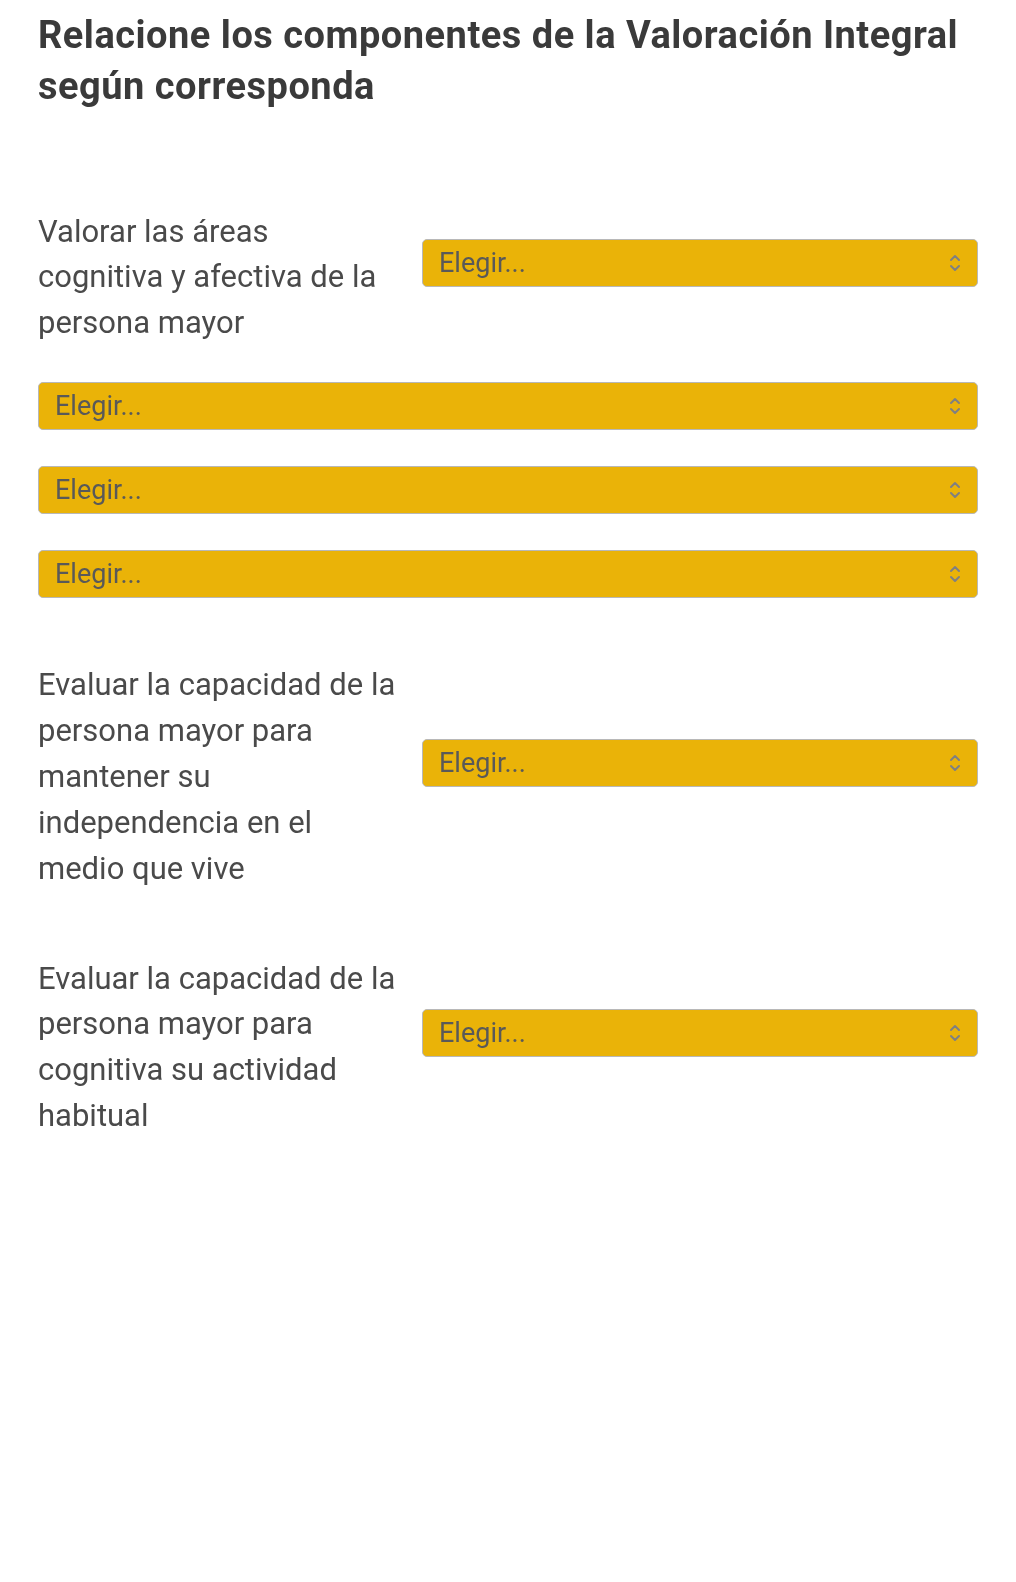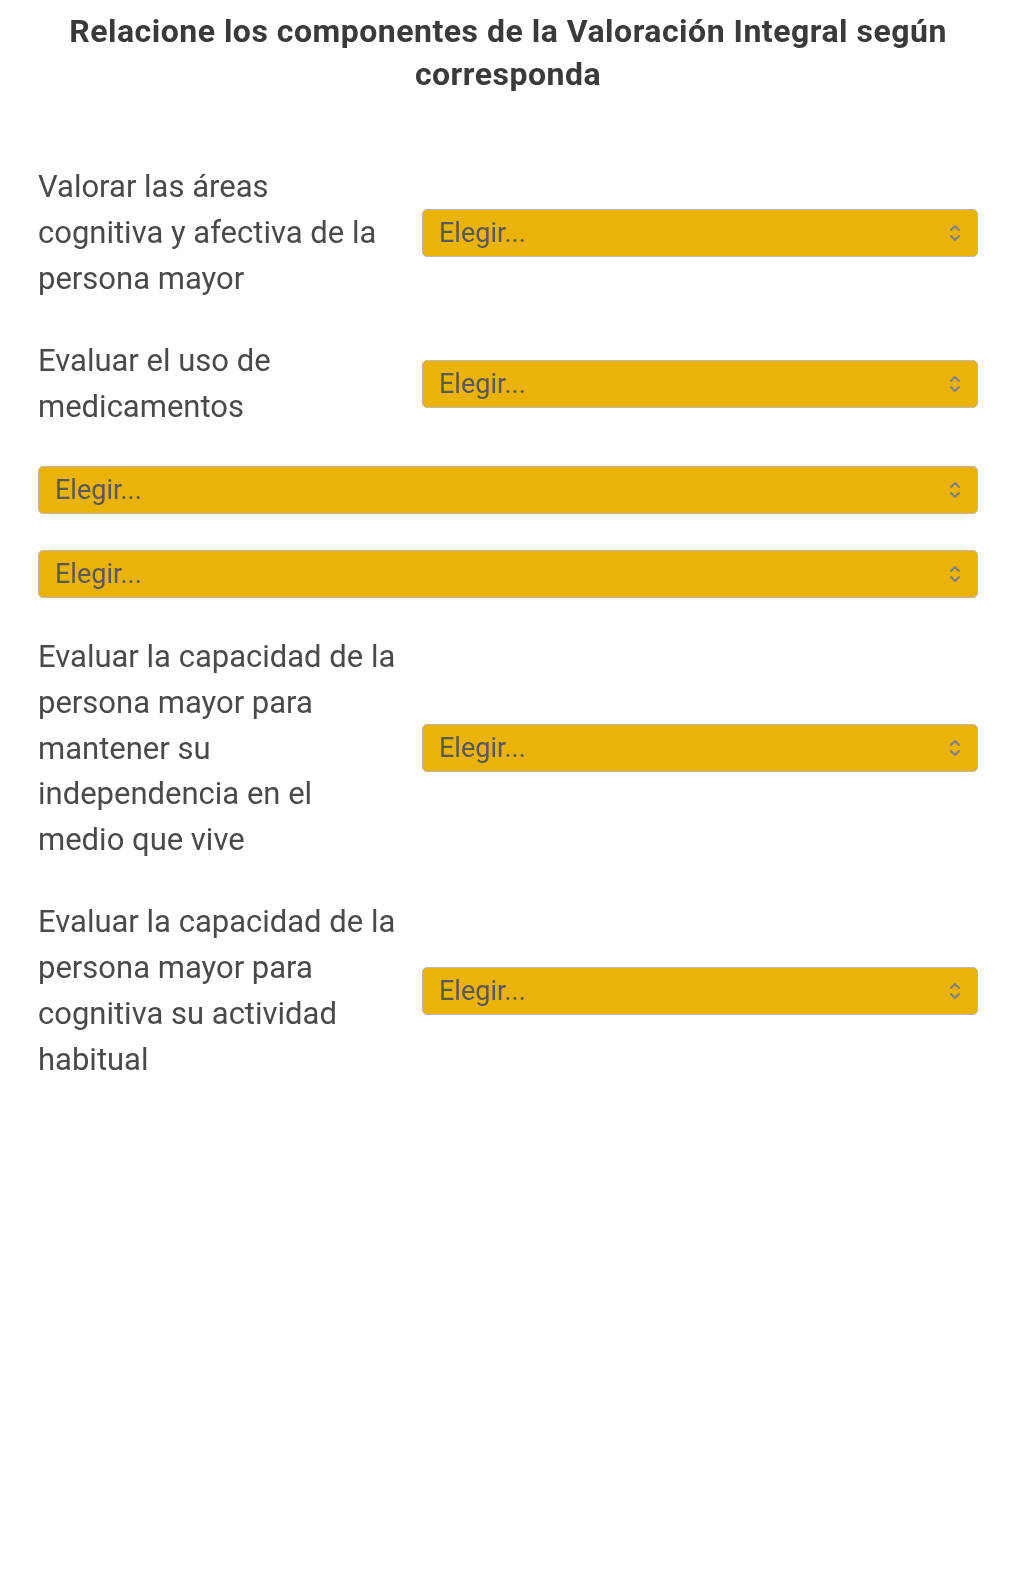--- a/index.html
+++ b/index.html
@@ -9,44 +9,44 @@
     }
     body {
       width: 1016px;
       height: 1582px;
       background: #ffffff;
       font-family: -apple-system, BlinkMacSystemFont, "Segoe UI", Roboto, Helvetica, Arial, sans-serif;
       padding: 10px 38px 0 38px;
       color: #4a4a4a;
     }
     .title {
-      font-size: 32px;
+      font-size: 38px;
       font-weight: 700;
       letter-spacing: 0.5px;
       line-height: 1.35;
       color: #3a3a3a;
       margin-bottom: 68px;
-      text-align: center;
     }
     .rows {
       display: flex;
       flex-direction: column;
       gap: 36px;
     }
     .row {
       display: flex;
       align-items: center;
       gap: 22px;
     }
     .label {
       flex: 0 0 362px;
       font-size: 31px;
       line-height: 1.48;
       color: #4a4a4a;
       font-weight: 400;
+      margin-top: 28px;
     }
     .select-wrapper {
       flex: 1;
       position: relative;
       height: 48px;
       border: 1px solid #b8b8b8;
       border-radius: 5px;
       background: #eab308;
       display: flex;
       align-items: center;
@@ -87,21 +87,20 @@
       <span class="chevron">
         <svg viewBox="0 0 16 20" fill="none" stroke="#808080" stroke-width="2" stroke-linecap="round" stroke-linejoin="round">
           <polyline points="4,7 8,3 12,7"></polyline>
           <polyline points="4,13 8,17 12,13"></polyline>
         </svg>
       </span>
     </div>
   </div>
 
   <div class="row">
-    <div class="label">Evaluar el uso de medicamentos</div>
     <div class="select-wrapper">
       <span class="select-text">Elegir...</span>
       <span class="chevron">
         <svg viewBox="0 0 16 20" fill="none" stroke="#808080" stroke-width="2" stroke-linecap="round" stroke-linejoin="round">
           <polyline points="4,7 8,3 12,7"></polyline>
           <polyline points="4,13 8,17 12,13"></polyline>
         </svg>
       </span>
     </div>
   </div>

